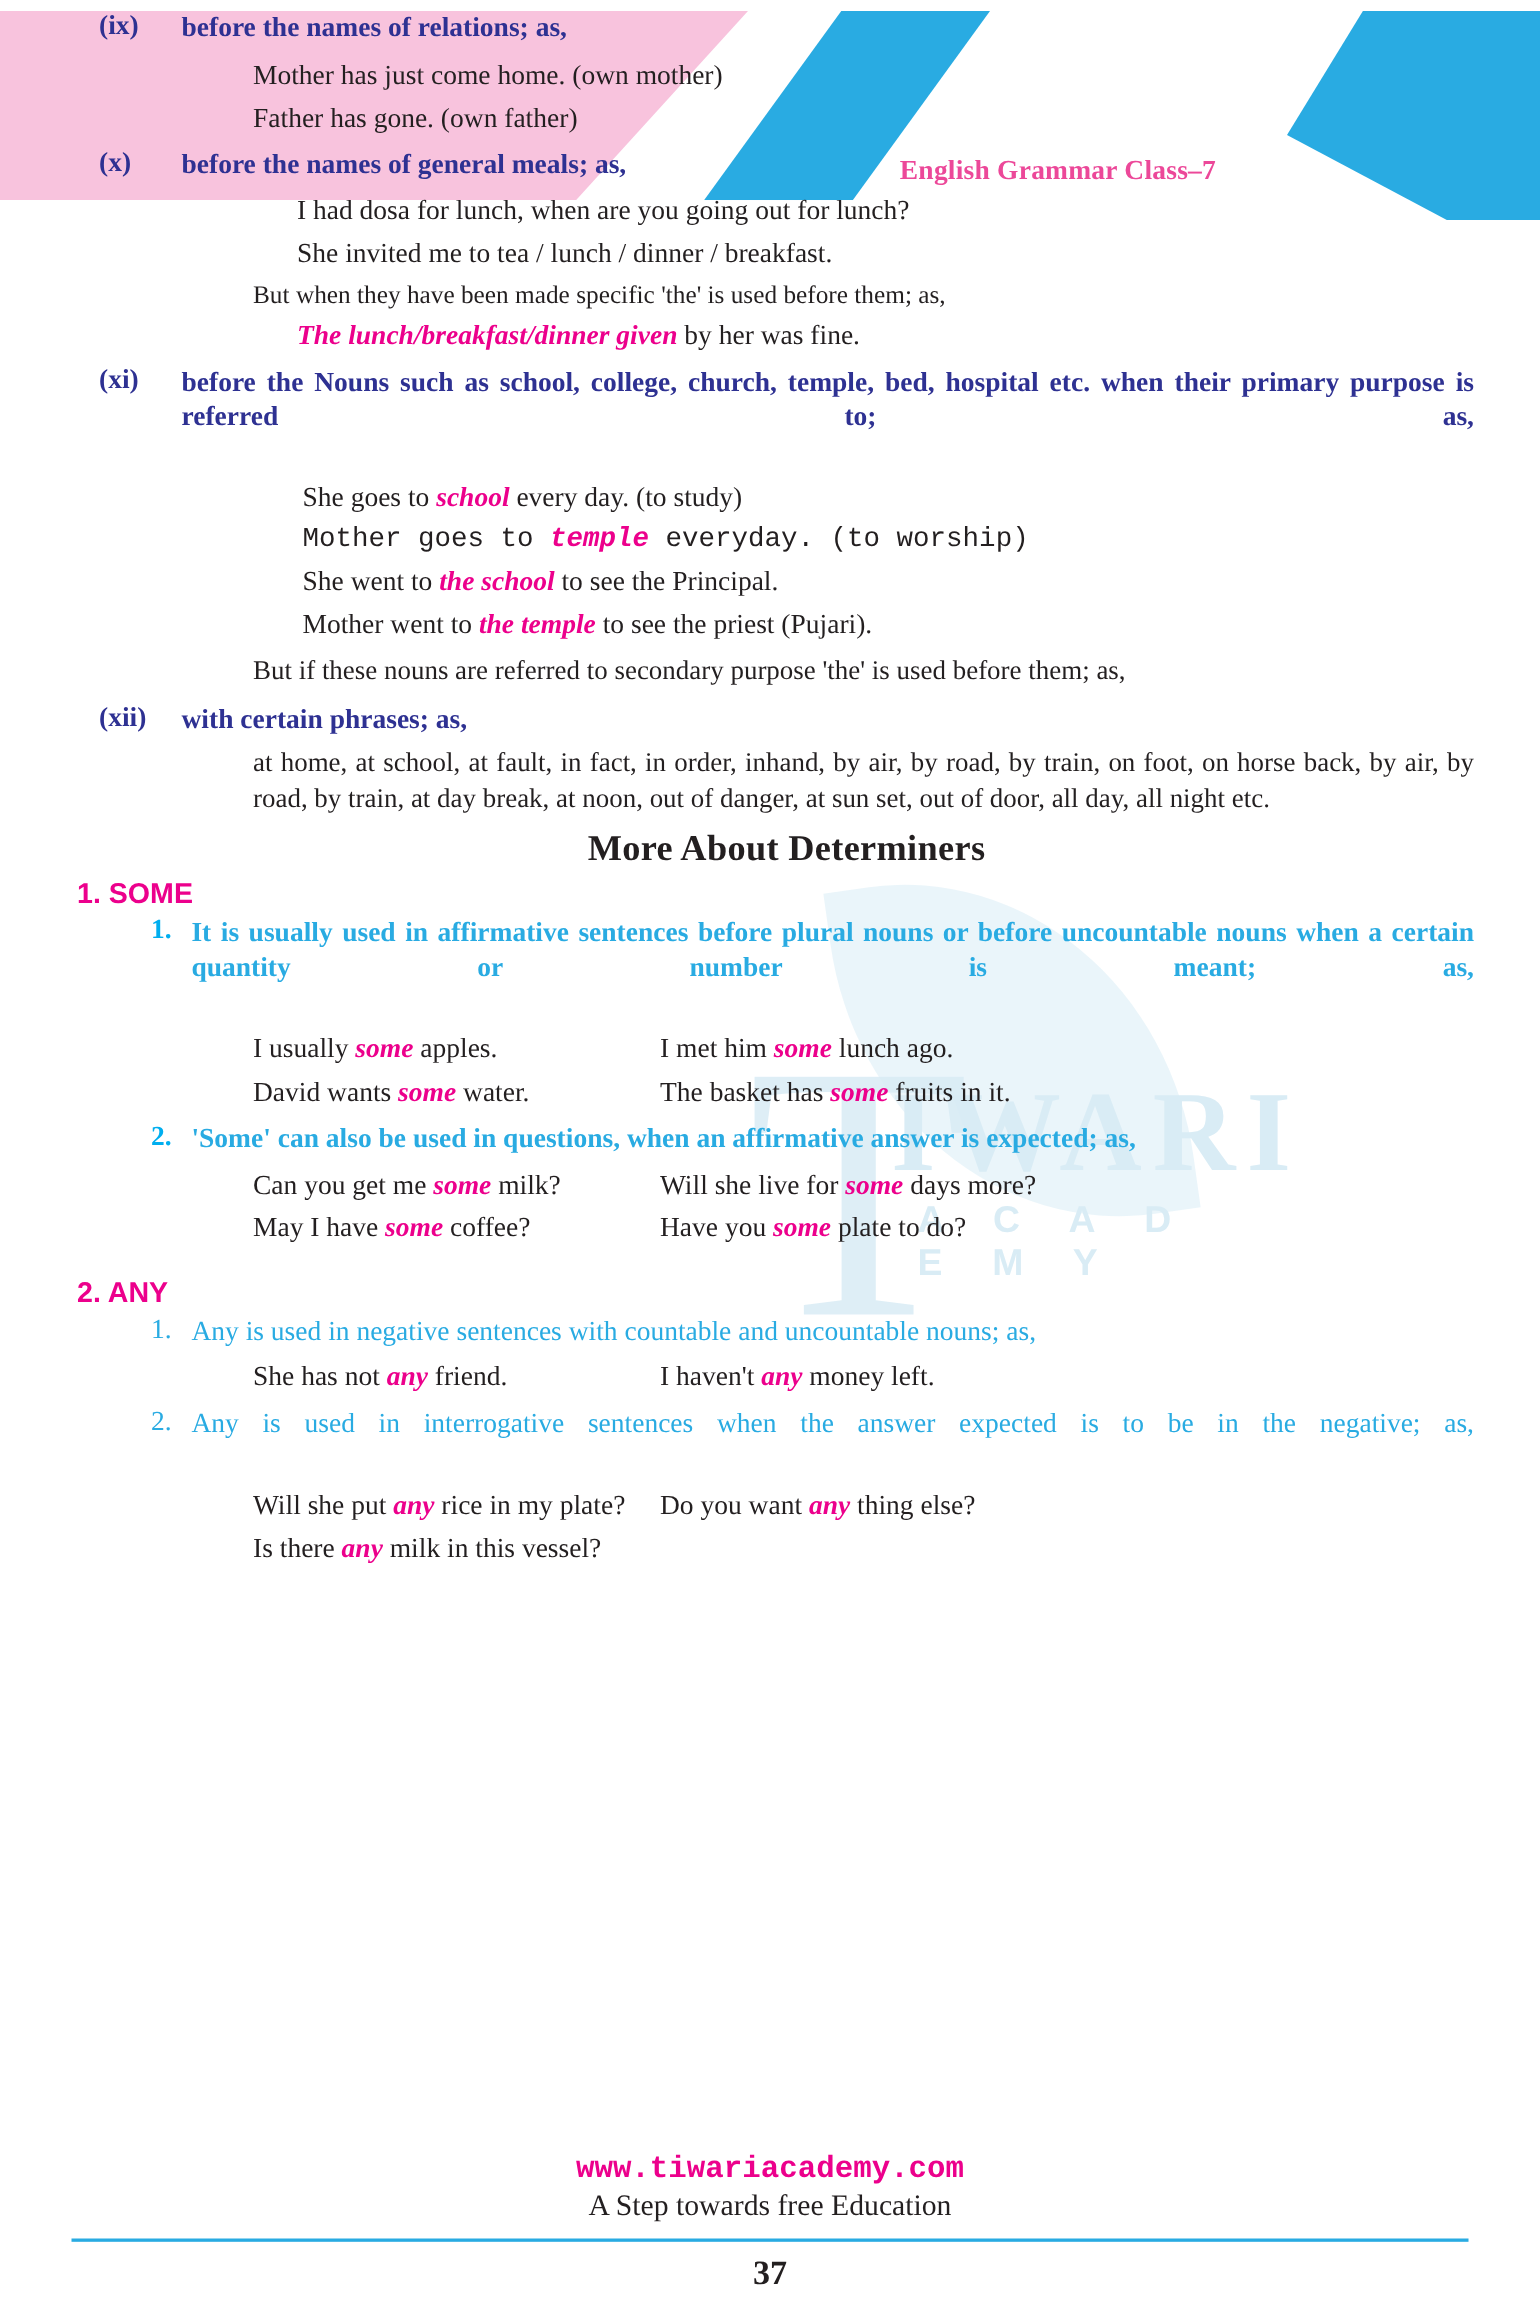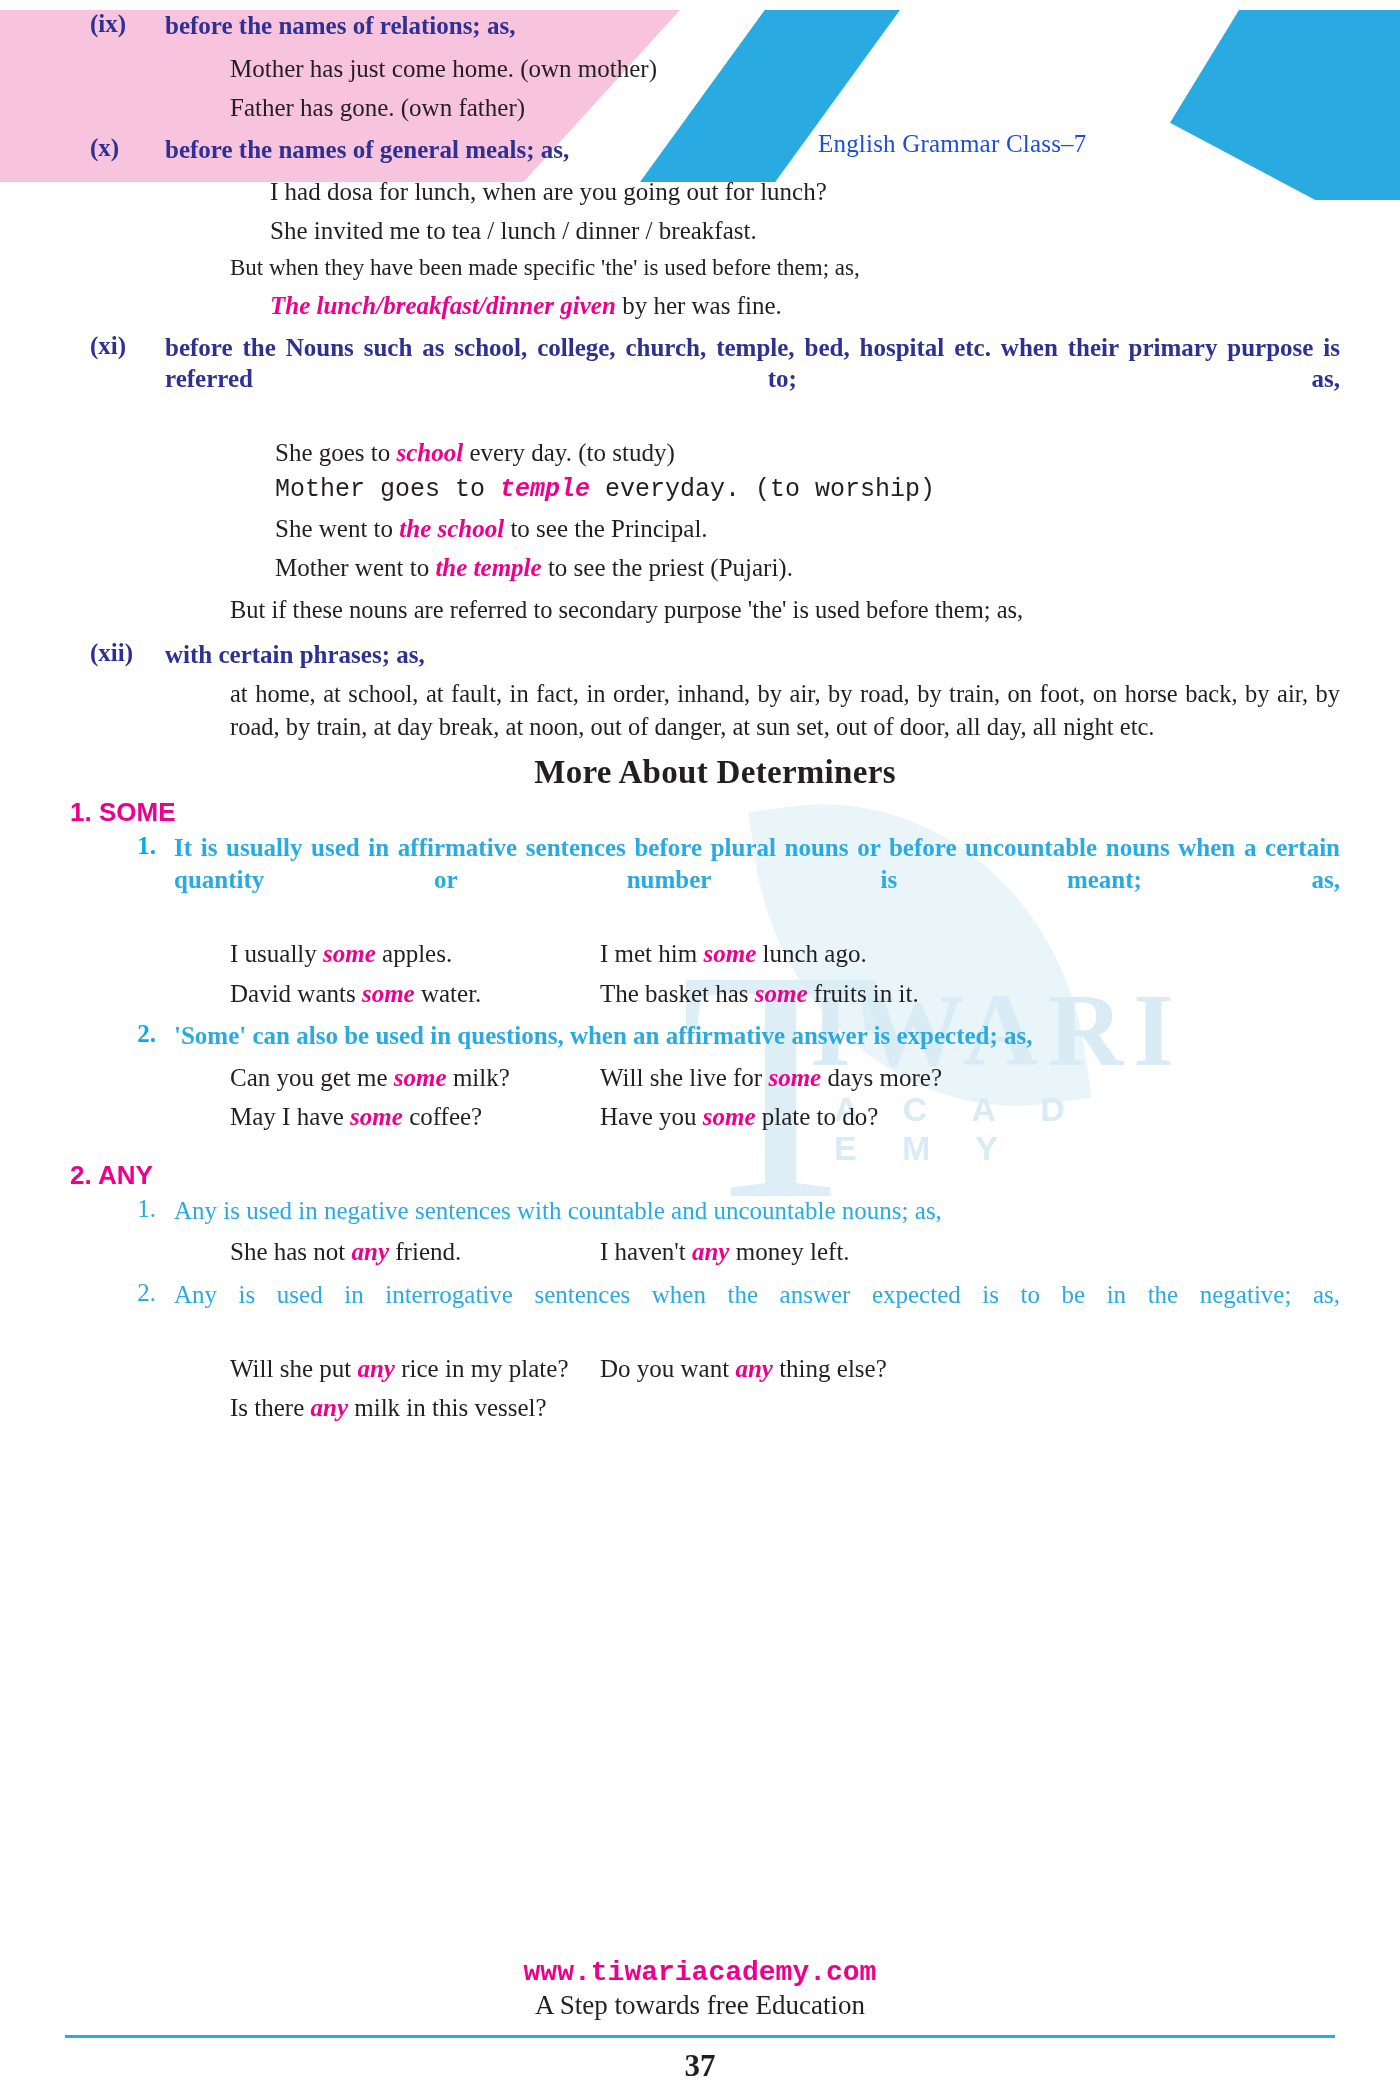--- a/index.html
+++ b/index.html
@@ -26,23 +26,23 @@
     background:#29abe2;
     clip-path:polygon(48% 0, 100% 0, 52% 100%, 0 100%);
   }
   .banner-arrow2{
     position:absolute;top:0;right:0;
     width:230px;height:235px;
     background:#29abe2;
     clip-path:polygon(30% 0, 100% 0, 100% 100%, 0 48%);
   }
   .book-title{
-    position:absolute;top:120px;left:818px;
-    font-family:"Liberation Serif", serif;
-    font-weight:normal;font-size:25px;color:#1d4ed8;
+    position:absolute;top:132px;left:818px;
+    font-family:"Liberation Serif", serif;
+    font-weight:bold;font-size:25px;color:#ec4899;
     letter-spacing:.2px;
   }
 
   
   .watermark{
     position:absolute;left:0;top:760px;width:1400px;height:560px;
     display:flex;align-items:center;justify-content:center;
     pointer-events:none;user-select:none;z-index:0;
   }
   .wm-inner{position:relative;width:900px;height:520px;}

